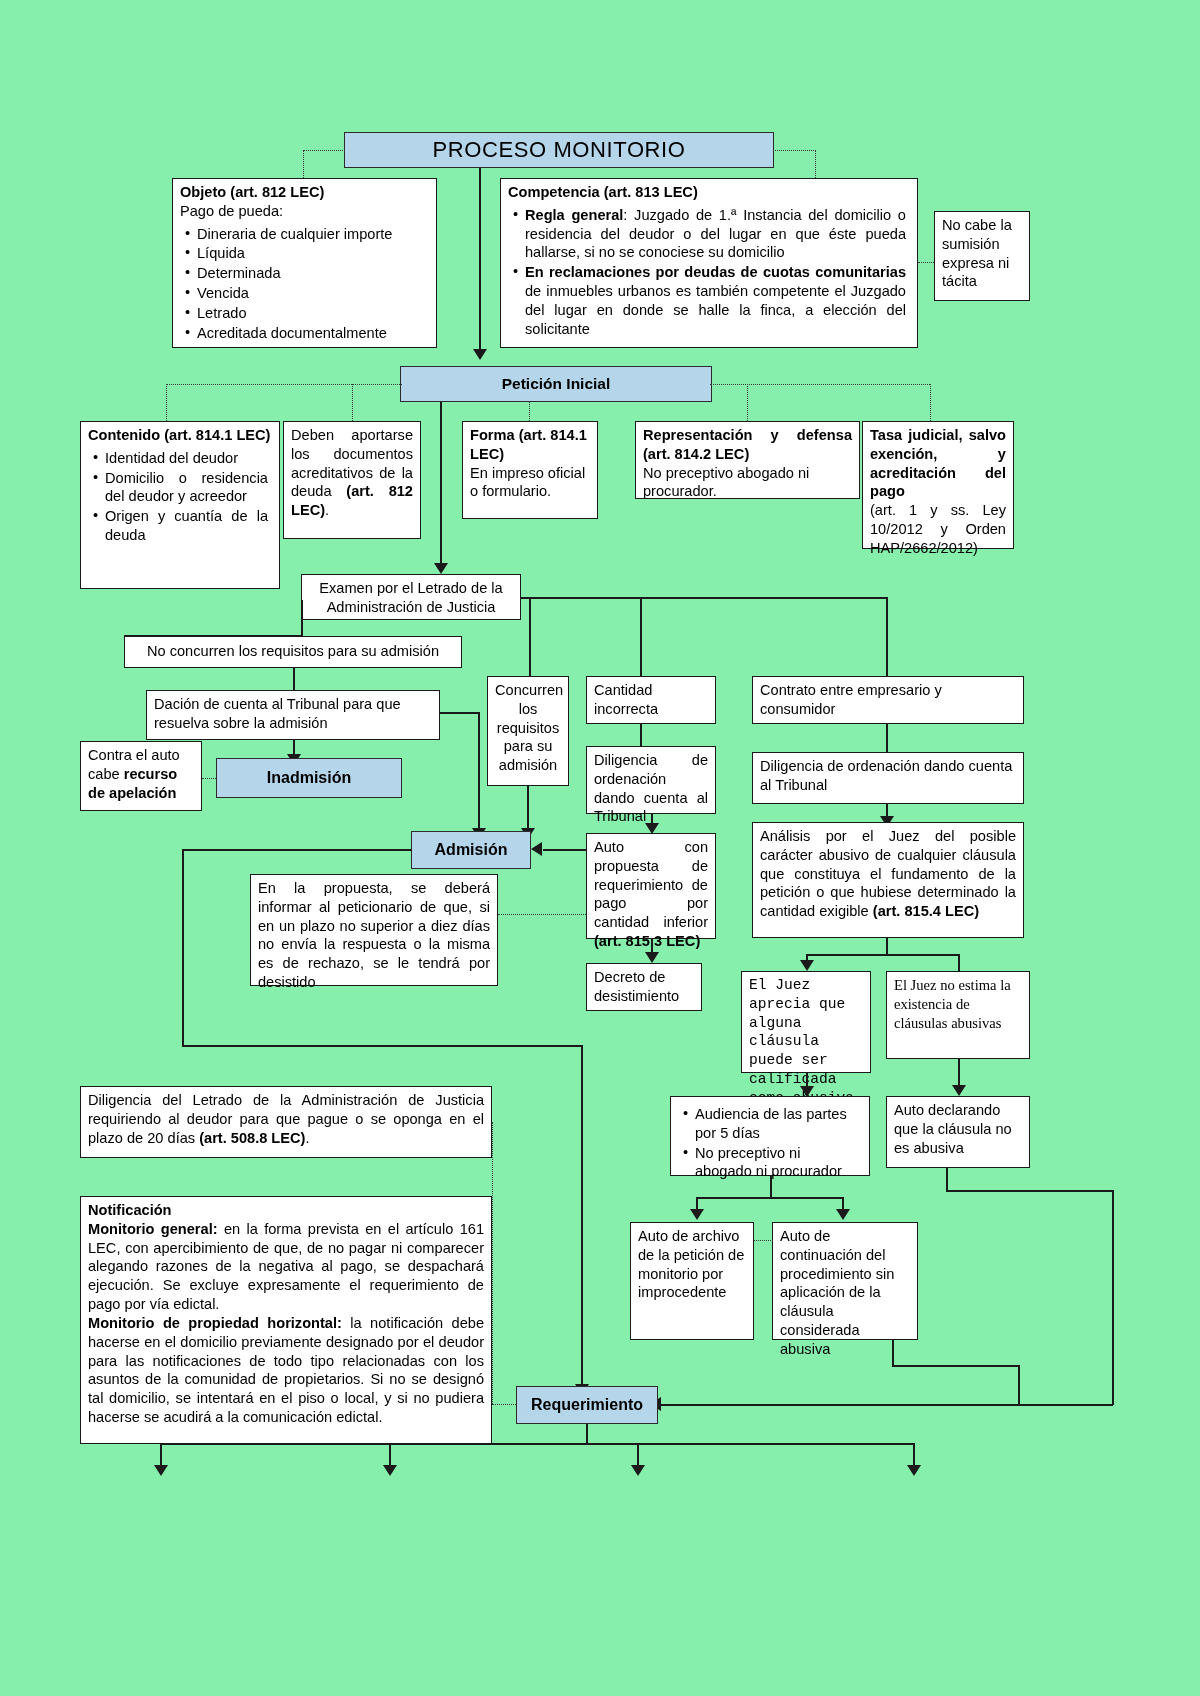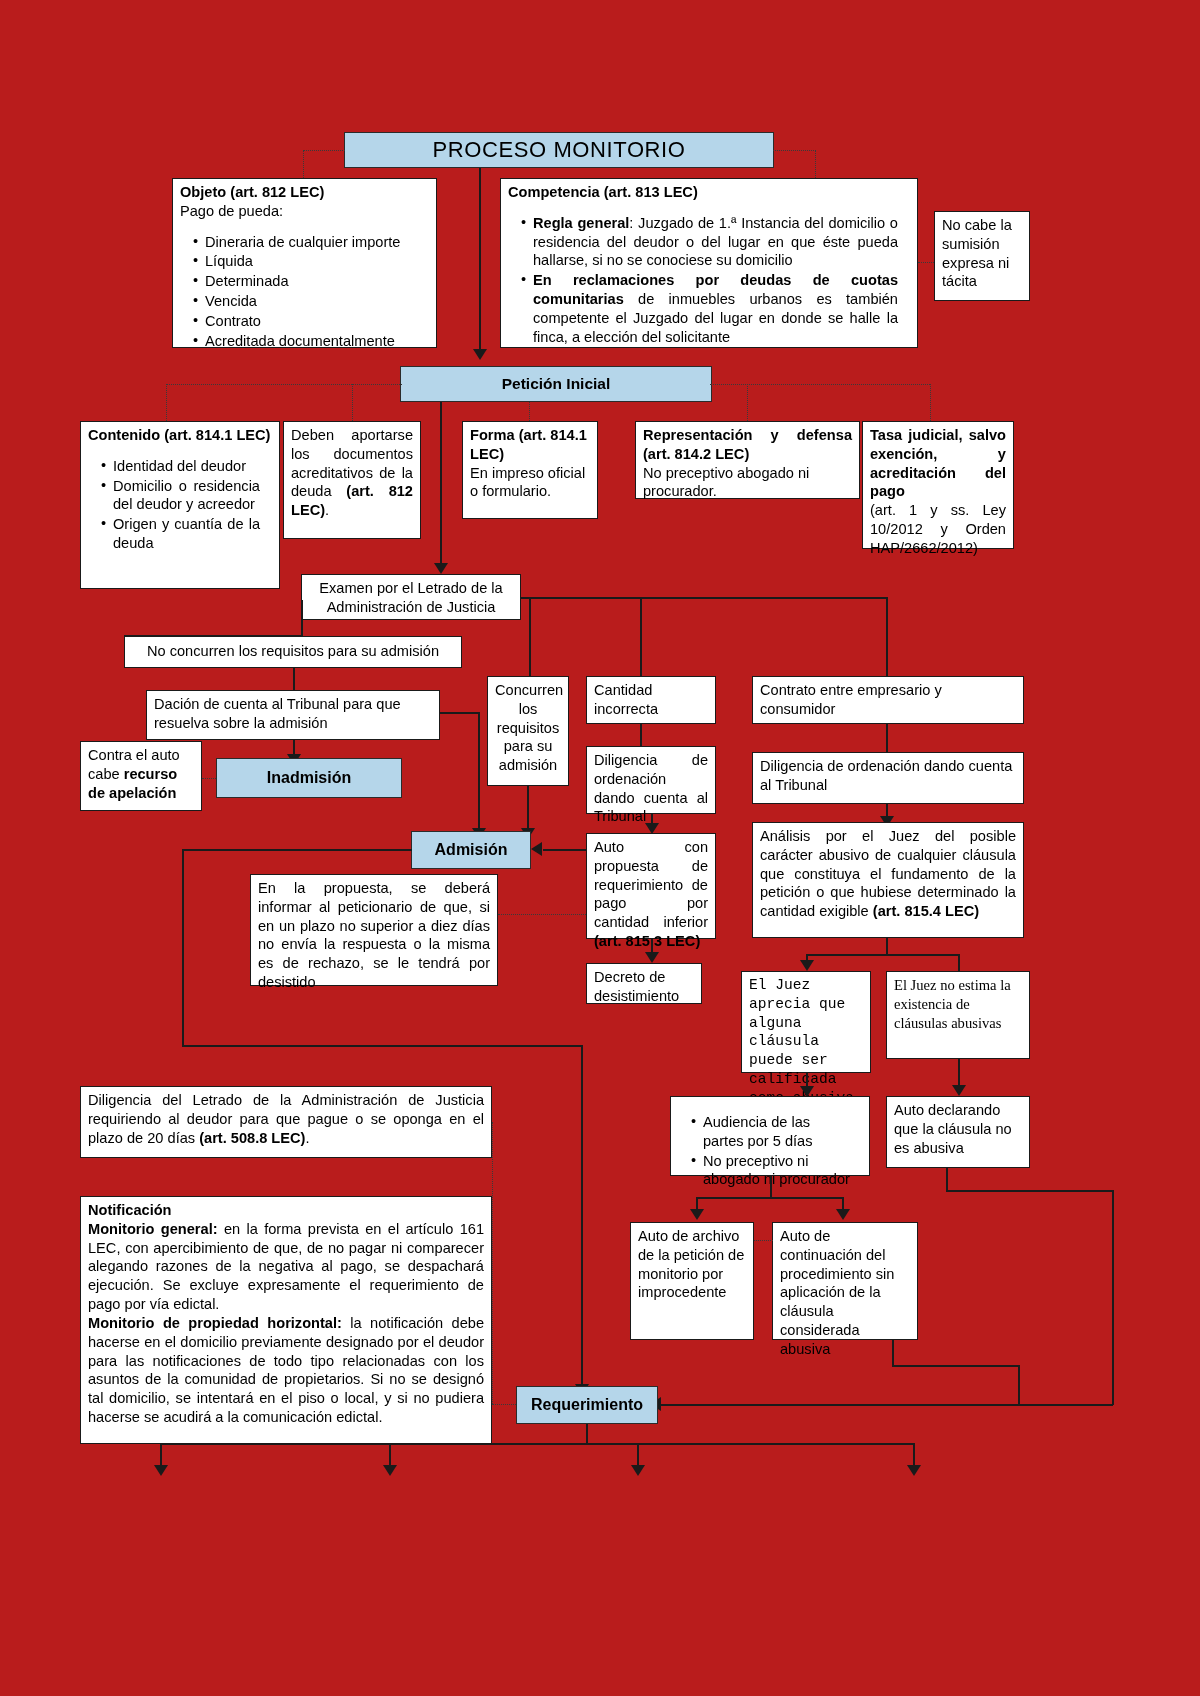--- a/index.html
+++ b/index.html
@@ -5,21 +5,21 @@
   html,body{margin:0;padding:0;background:#ffffff;}
   body{
     font-family:"Liberation Sans", sans-serif;
     color:#000;
   }
   #page{
     position:relative;
     width:1200px;
     height:1696px;
     overflow:hidden;
-    background:#b91c1c;
+    background:#86efac;
   }
   .box{
     position:absolute;
     box-sizing:border-box;
     border:1.6px solid #1a1a1a;
     background:#fff;
     padding:4px 7px;
     font-size:14.6px;
     line-height:1.29;
     color:#000;
@@ -34,21 +34,21 @@
     justify-content:center;
   }
   .title-blue{
     font-size:22px;
     letter-spacing:.6px;
     font-weight:normal;
   }
   .b{font-weight:bold;}
   .ctr{text-align:center;}
   .just{text-align:justify;text-align-last:left;}
-  ul.bl{margin:12px;padding:0;list-style:none;}
+  ul.bl{margin:4px;padding:0;list-style:none;}
   ul.bl>li{
     position:relative;
     padding-left:13px;
     margin:0 0 1px 0;
   }
   ul.bl>li:before{
     content:"\2022";
     position:absolute;
     left:1px;
     top:-1px;
@@ -95,21 +95,21 @@
   <div class="arw" style="left:473px;top:349px;"></div>
 
   <div class="box" style="left:172px;top:178px;width:265px;height:170px;">
     <div class="hdr">Objeto (art. 812 LEC)</div>
     <div>Pago de pueda:</div>
     <ul class="bl">
       <li>Dineraria de cualquier importe</li>
       <li>Líquida</li>
       <li>Determinada</li>
       <li>Vencida</li>
-      <li>Contrato</li>
+      <li>Letrado</li>
       <li>Acreditada documentalmente</li>
     </ul>
   </div>
 
   <div class="box" style="left:500px;top:178px;width:418px;height:170px;">
     <div class="hdr">Competencia (art. 813 LEC)</div>
     <ul class="bl j">
       <li><span class="b">Regla general</span><span>: Juzgado de 1.ª Instancia del domicilio o residencia del deudor o del lugar en que éste pueda hallarse, si no se conociese su domicilio</span></li>
       <li><span class="b">En reclamaciones por deudas de cuotas comunitarias</span><span> de inmuebles urbanos es también competente el Juzgado del lugar en donde se halle la finca, a elección del solicitante</span></li>
     </ul>
@@ -250,21 +250,21 @@
 
   <div class="dh" style="left:498px;top:914px;width:88px;"></div>
 
   <div class="box" style="left:250px;top:874px;width:248px;height:112px;">
     <div class="just">En la propuesta, se deberá informar al peticionario de que, si en un plazo no superior a diez días no envía la respuesta o la misma es de rechazo, se le tendrá por desistido</div>
   </div>
 
   <div class="ln vl" style="left:651px;top:939px;height:15px;"></div>
   <div class="arw" style="left:645px;top:952px;"></div>
 
-  <div class="box" style="left:586px;top:963px;width:116px;height:41px;">
+  <div class="box" style="left:586px;top:963px;width:116px;height:48px;">
     <div>Decreto de desistimiento</div>
   </div>
 
   <div class="box" style="left:752px;top:822px;width:272px;height:116px;">
     <div class="just"><span>Análisis por el Juez del posible carácter abusivo de cualquier cláusula que constituya el fundamento de la petición o que hubiese determinado la cantidad exigible </span><span class="b">(art. 815.4 LEC)</span></div>
   </div>
 
   <div class="ln vl" style="left:886px;top:938px;height:17px;"></div>
   <div class="ln hl" style="left:806px;top:954px;width:154px;"></div>
   <div class="ln vl" style="left:806px;top:954px;height:8px;"></div>

